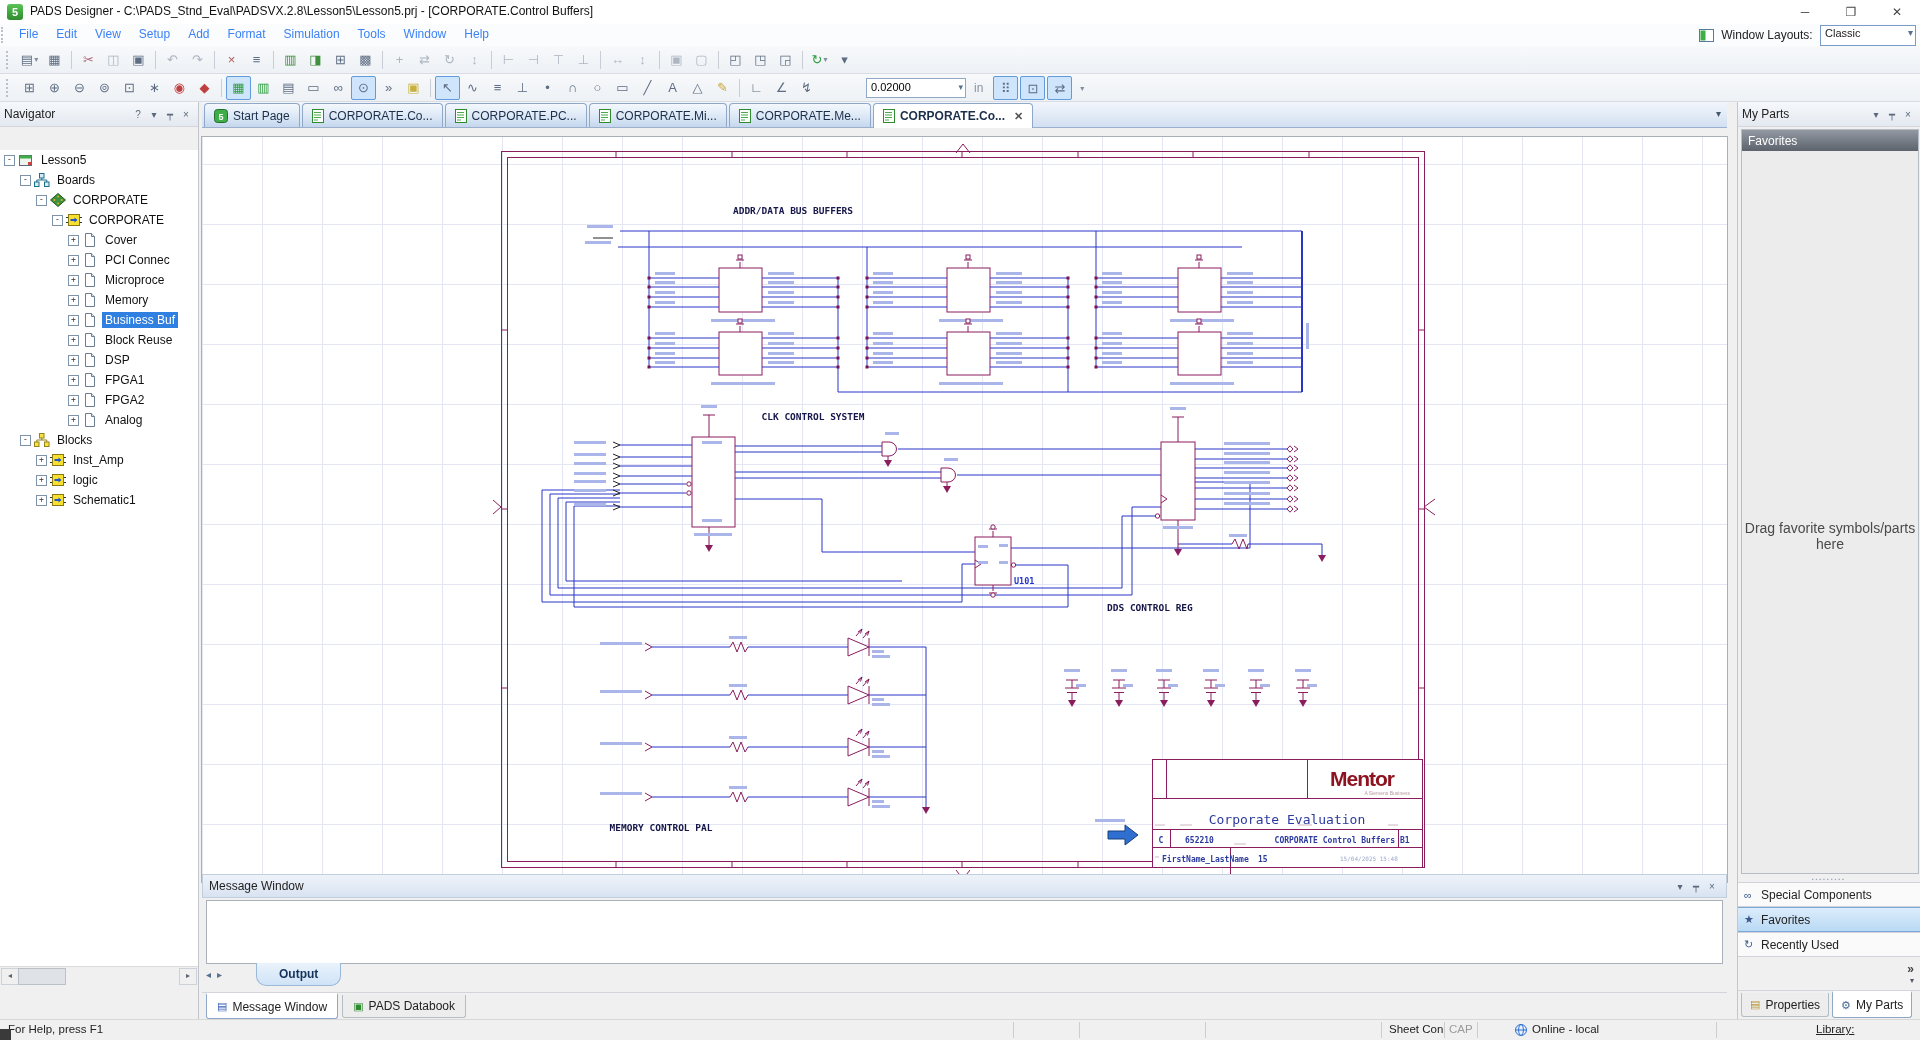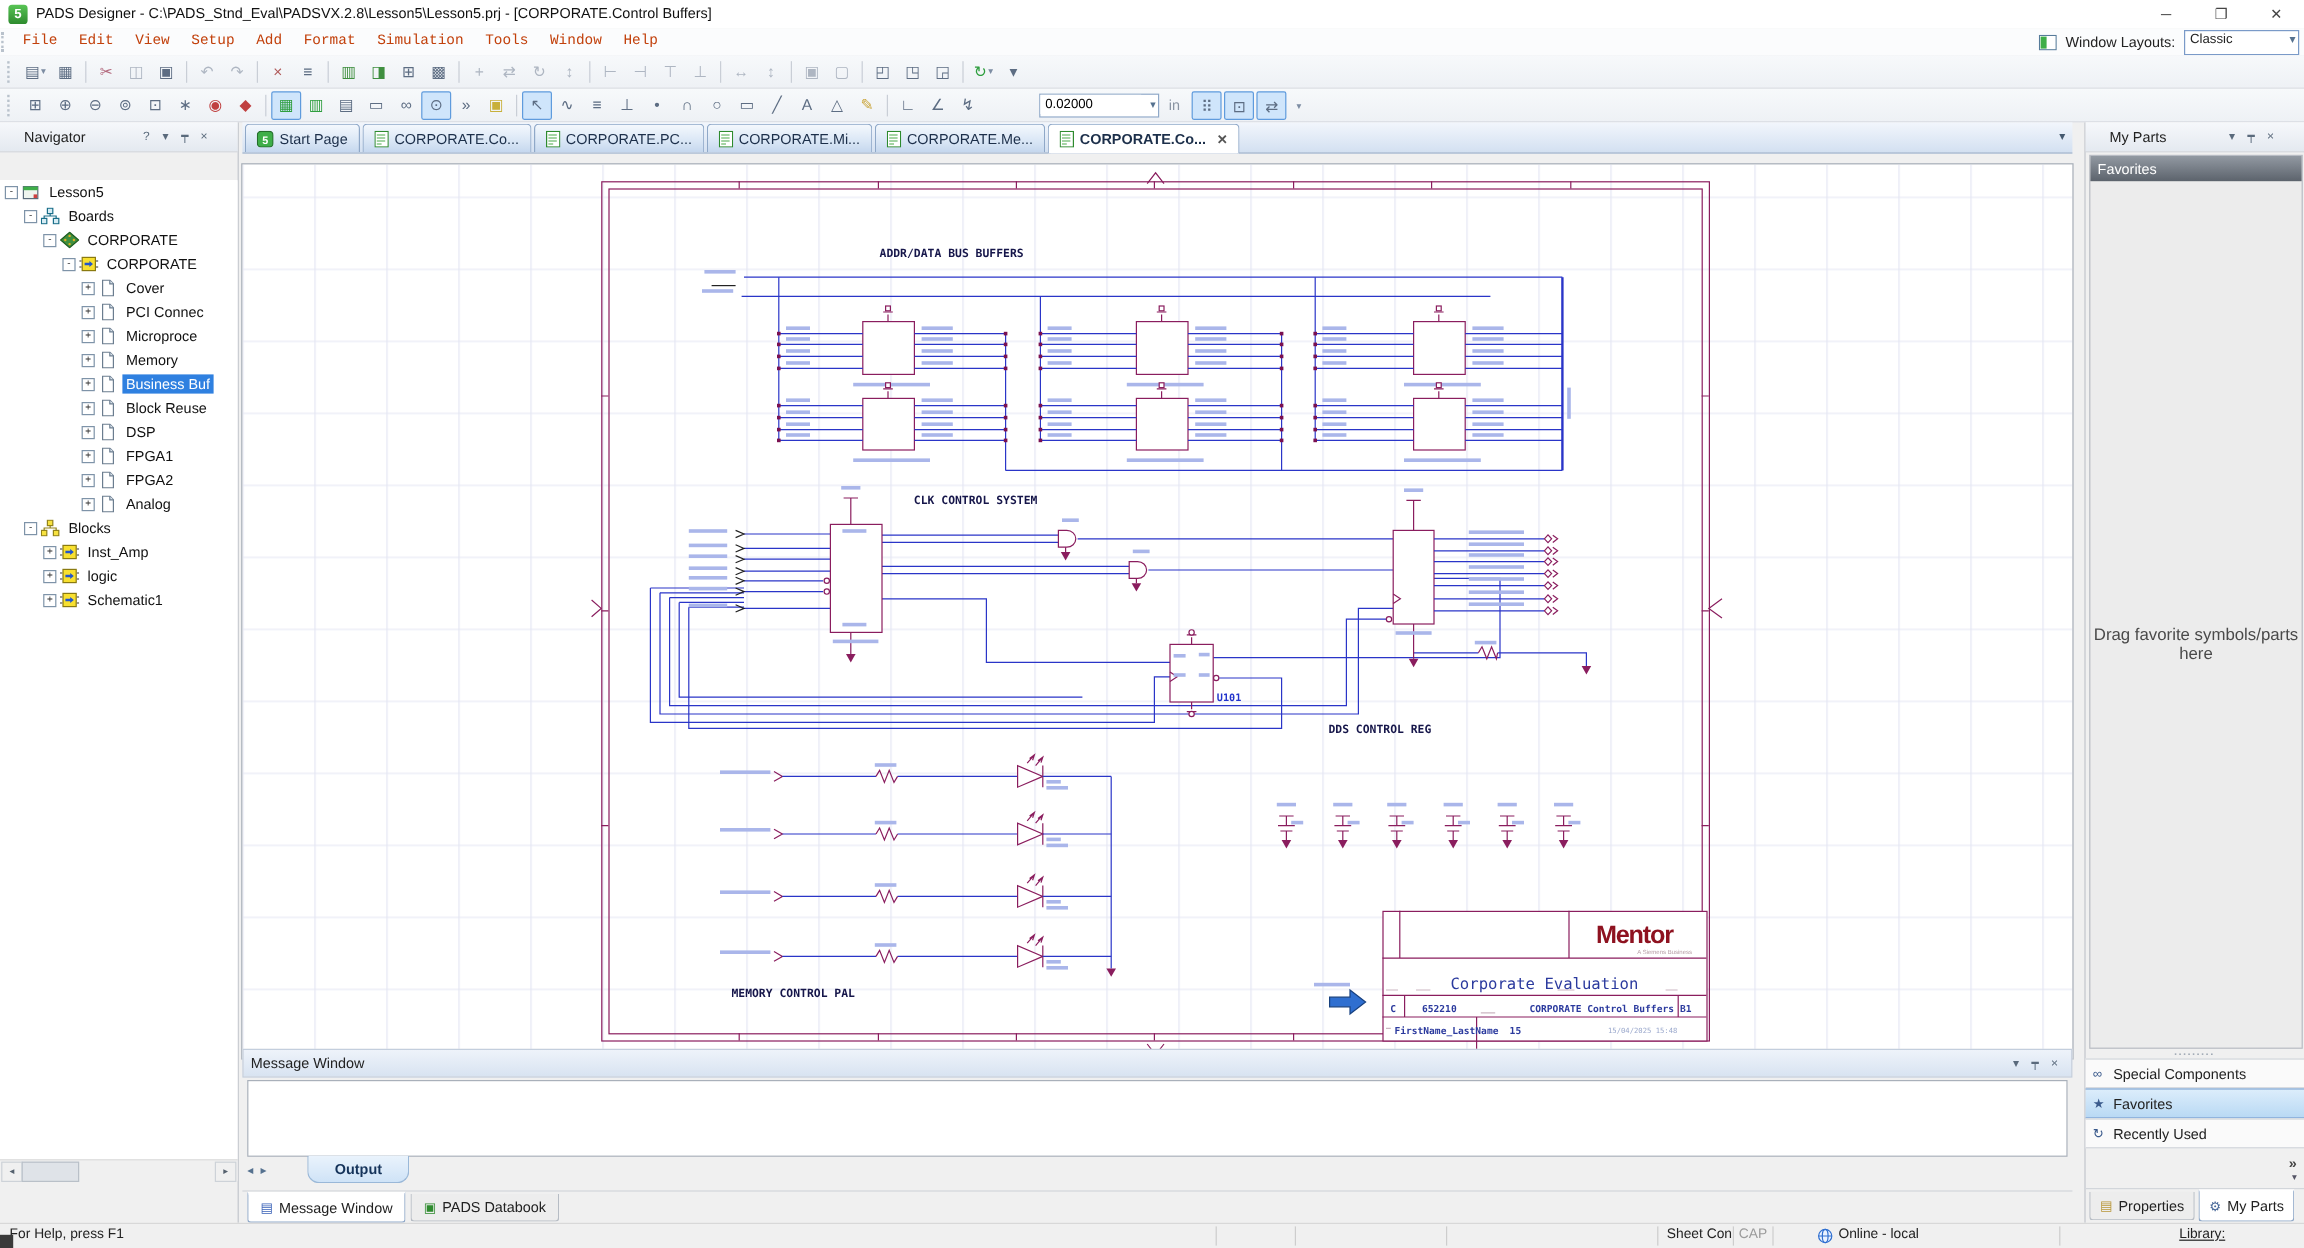--- a/index.html
+++ b/index.html
@@ -7,21 +7,21 @@
        font-family:"Liberation Sans",sans-serif;font-size:12px;color:#222;position:relative;}
   .abs{position:absolute;}
   
   #titlebar{left:0;top:0;width:1920px;height:24px;background:#ffffff;border-bottom:1px solid #e2e2e2;}
   #titlebar .ttl{position:absolute;left:30px;top:4px;font-size:12px;color:#111;white-space:nowrap;}
   .winbtn{position:absolute;top:0;width:46px;height:24px;text-align:center;line-height:24px;font-size:12px;color:#444;}
   #appicon{position:absolute;left:7px;top:4px;width:16px;height:16px;background:linear-gradient(#58c455,#2e8b2e);
            border-radius:3px;color:#fff;font-weight:bold;font-size:11px;text-align:center;line-height:16px;}
   
   #menubar{left:0;top:24px;width:1920px;height:22px;background:#fbfcfd;border-bottom:1px solid #e6e8ea;}
-  .menu-item{display:inline-block;padding:3px 9px;font-size:12px;color:#c2410c;font-family:Liberation Mono, monospace;}
+  .menu-item{display:inline-block;padding:3px 9px;font-size:12px;color:#3b82f6;}
   #menugrip{position:absolute;left:1px;top:3px;width:4px;height:16px;border-left:2px dotted #b9c2cc;}
   #layouts{position:absolute;right:4px;top:1px;height:20px;}
   #layouts .lab{font-size:12px;color:#222;margin-right:4px;}
   #layoutcombo{display:inline-block;width:86px;height:17px;background:#fff;border:1px solid #7a9ac8;
                font-size:11px;padding:1px 4px;position:relative;vertical-align:middle;}
   #layoutcombo .arr{position:absolute;right:2px;top:1px;color:#55718f;font-size:10px;}
   
   .toolbar{left:0;width:1920px;height:28px;background:linear-gradient(#f7f9fb,#eef1f5);
            border-bottom:1px solid #d9dde3;display:flex;align-items:center;padding-left:6px;box-sizing:border-box;}
   #toolbar1{top:46px;} #toolbar2{top:74px;position:relative;}
@@ -43,21 +43,21 @@
   .dtab{position:relative;float:left;height:23px;margin:1px 0 0 2px;padding:0 9px;border:1px solid #8fa8c8;border-bottom:none;
         border-radius:4px 4px 0 0;background:linear-gradient(#f4f8fd,#d9e6f5 60%,#c5d7ee);display:flex;align-items:center;
         font-size:12px;color:#1c2f4a;white-space:nowrap;}
   .dtab.active{background:#fff;font-weight:bold;height:24px;z-index:3;}
   .dtab .closex{margin-left:9px;color:#555;font-size:11px;}
   .dtab svg{margin-right:5px;}
   #taboverflow{position:absolute;right:6px;top:6px;color:#44596f;font-size:10px;}
   
   #navigator{left:0;top:102px;width:199px;height:917px;background:#f0f0f0;border-right:1px solid #c2c6cc;box-sizing:border-box;}
   .panelhead{height:24px;background:linear-gradient(#f6f8fb,#e4e9f0);border-bottom:1px solid #d4d8de;
-             display:flex;align-items:center;padding:0 20px;font-size:12px;color:#222;}
+             display:flex;align-items:center;padding:0 4px;font-size:12px;color:#222;}
   .panelhead .sp{flex:1;}
   .phbtn{width:16px;text-align:center;color:#5a6a7c;font-size:10px;}
   #projtab{height:23px;border-bottom:1px solid #c9cdd3;position:relative;}
   #projtab .ptab{position:absolute;left:3px;top:1px;height:22px;background:#fff;border:1px solid #b6bcc4;border-bottom:none;
                  padding:0 10px 0 22px;display:flex;align-items:center;font-size:12px;margin-top:44px;}
   #navtree{position:absolute;left:0px;top:48px;width:198px;height:816px;background:#fff;overflow:hidden;}
   .trow{height:20px;display:flex;align-items:center;white-space:nowrap;}
   .texp{width:9px;height:9px;border:1px solid #7e93a8;background:#fff;font-size:8px;line-height:7px;text-align:center;
         color:#333;margin-right:3px;flex:0 0 auto;font-family:"DejaVu Sans Mono",monospace;}
   .tlabel{padding:1px 3px;font-size:12px;color:#111;}

